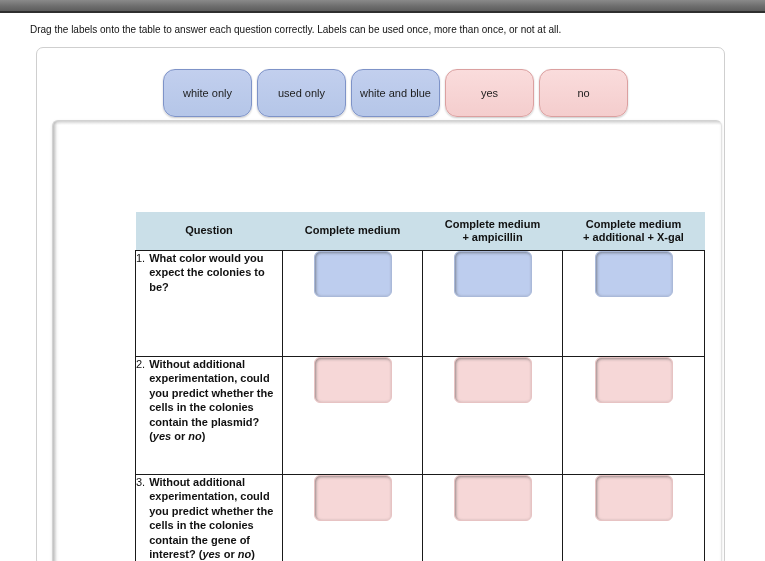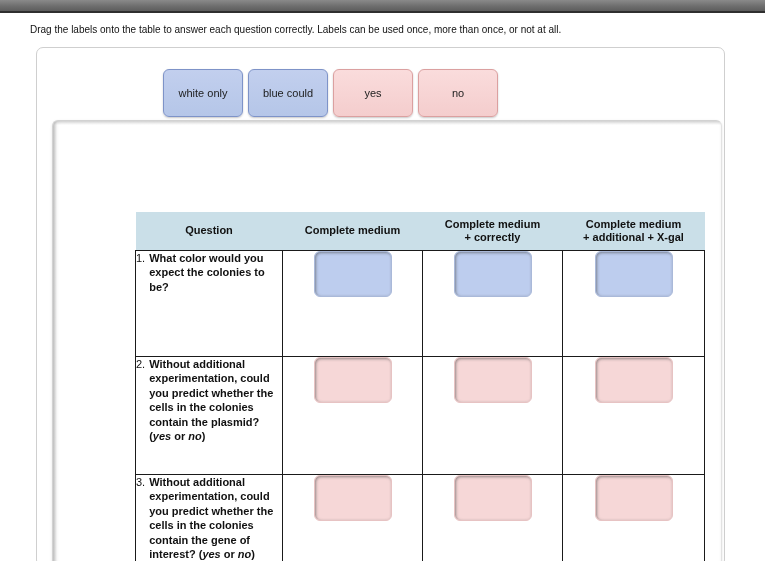--- a/index.html
+++ b/index.html
@@ -57,23 +57,23 @@
   #label-bank {
     position: absolute;
     left: 126px;
     top: 21px;
     height: 48px;
     display: flex;
     flex-direction: row;
     gap: 5px;
   }
   .drag-label {
-    width: 80px;
+    width: 89px;
     height: 48px;
-    border-radius: 6px;
+    border-radius: 12px;
     display: flex;
     align-items: center;
     justify-content: center;
     font-size: 11px;
     color: #1c1c1c;
     text-align: right;
     cursor: grab;
     box-shadow: 0 1px 2px rgba(0,0,0,0.22);
     user-select: none;
   }
@@ -204,38 +204,39 @@
 <body>
 
 <div id="top-bar"></div>
 
 <div id="instruction">Drag the labels onto the table to answer each question correctly. Labels can be used once, more than once, or not at all.</div>
 
 <div id="outer-panel">
 
   <div id="label-bank">
       <div class="drag-label blue">white only</div>
-      <div class="drag-label blue">blue could</div>
+      <div class="drag-label blue">used only</div>
+      <div class="drag-label blue">white and blue</div>
       <div class="drag-label pink">yes</div>
       <div class="drag-label pink">no</div>
     </div>
 
   <div id="inner-panel">
     <table id="answer-table">
       <thead>
         <tr>
           <th class="col-question">
             <div>Question</div>
           </th>
           <th class="col-complete">
             <div>Complete medium</div>
           </th>
           <th class="col-amp">
             <div>Complete medium</div>
-            <div>+ correctly</div>
+            <div>+ ampicillin</div>
           </th>
           <th class="col-ampxgal">
             <div>Complete medium</div>
             <div>+ additional + X-gal</div>
           </th>
         </tr>
       </thead>
       <tbody id="table-body">
           <tr class="row-1">
             <td class="question-cell">

